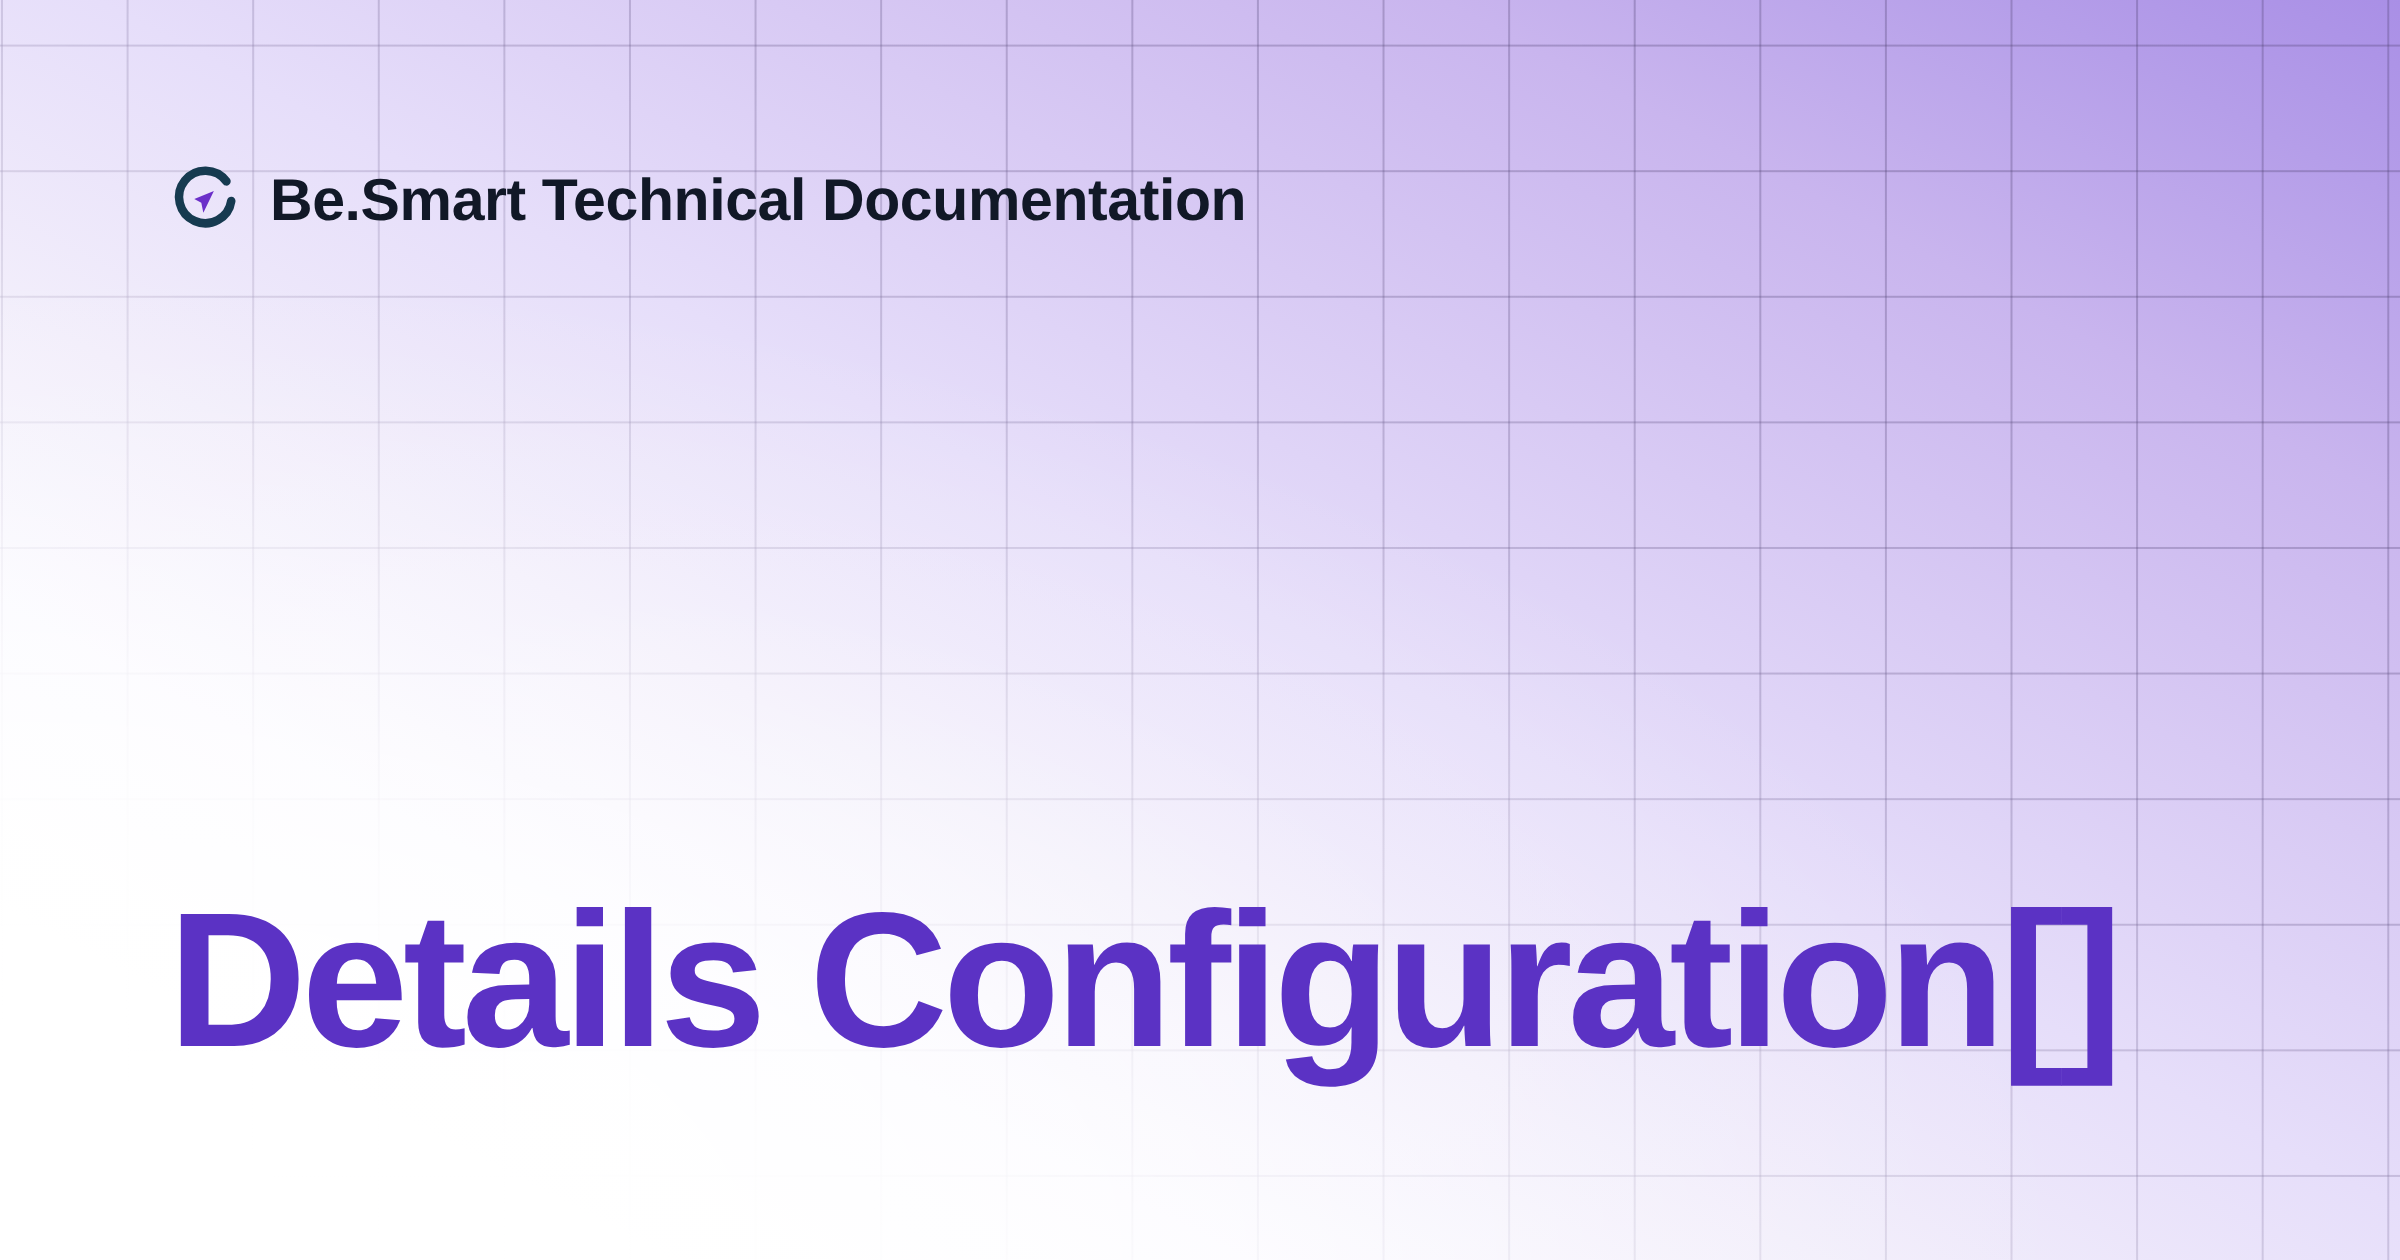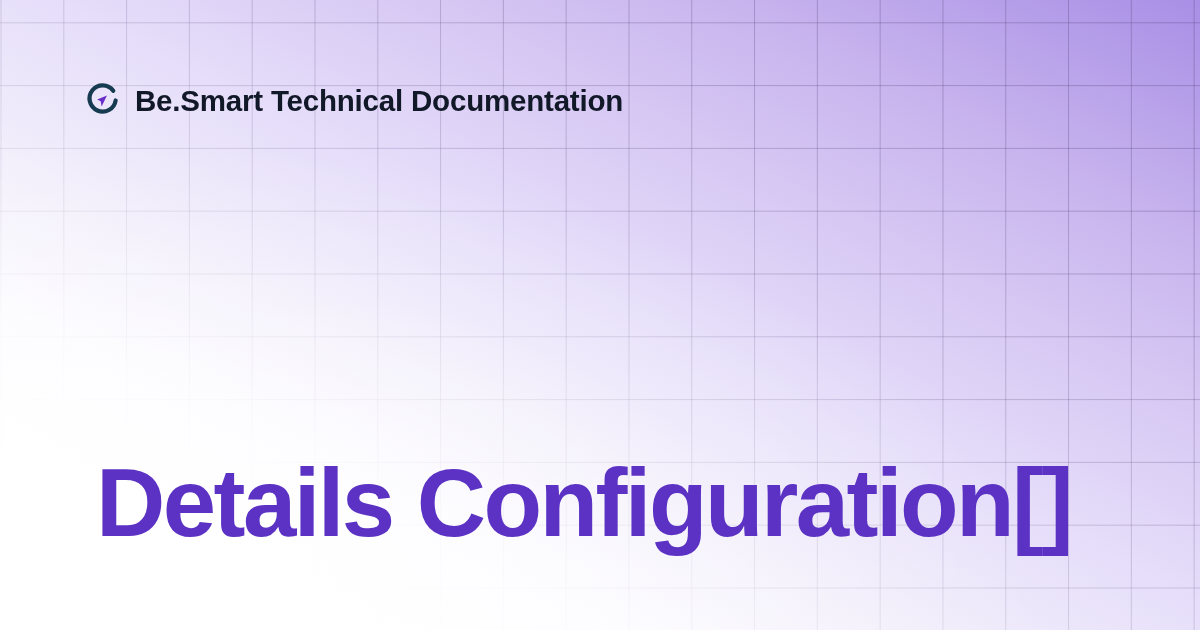--- a/index.html
+++ b/index.html
@@ -105,21 +105,21 @@
   .headline {
     position: absolute;
     left: 84px;
     right: 84px;
     top: 440px;
     font-size: 96px;
     font-weight: 700;
     line-height: 1.06;
     letter-spacing: -2.6px;
     color: #5B32C4;
-    margin: 12px;
+    margin: 0;
   }
 </style>
 </head>
 <body>
 
 <div class="og-card">
 
   <div class="bg-gradient"></div>
   <div class="bg-grid"></div>
   <div class="bg-glow"></div>

